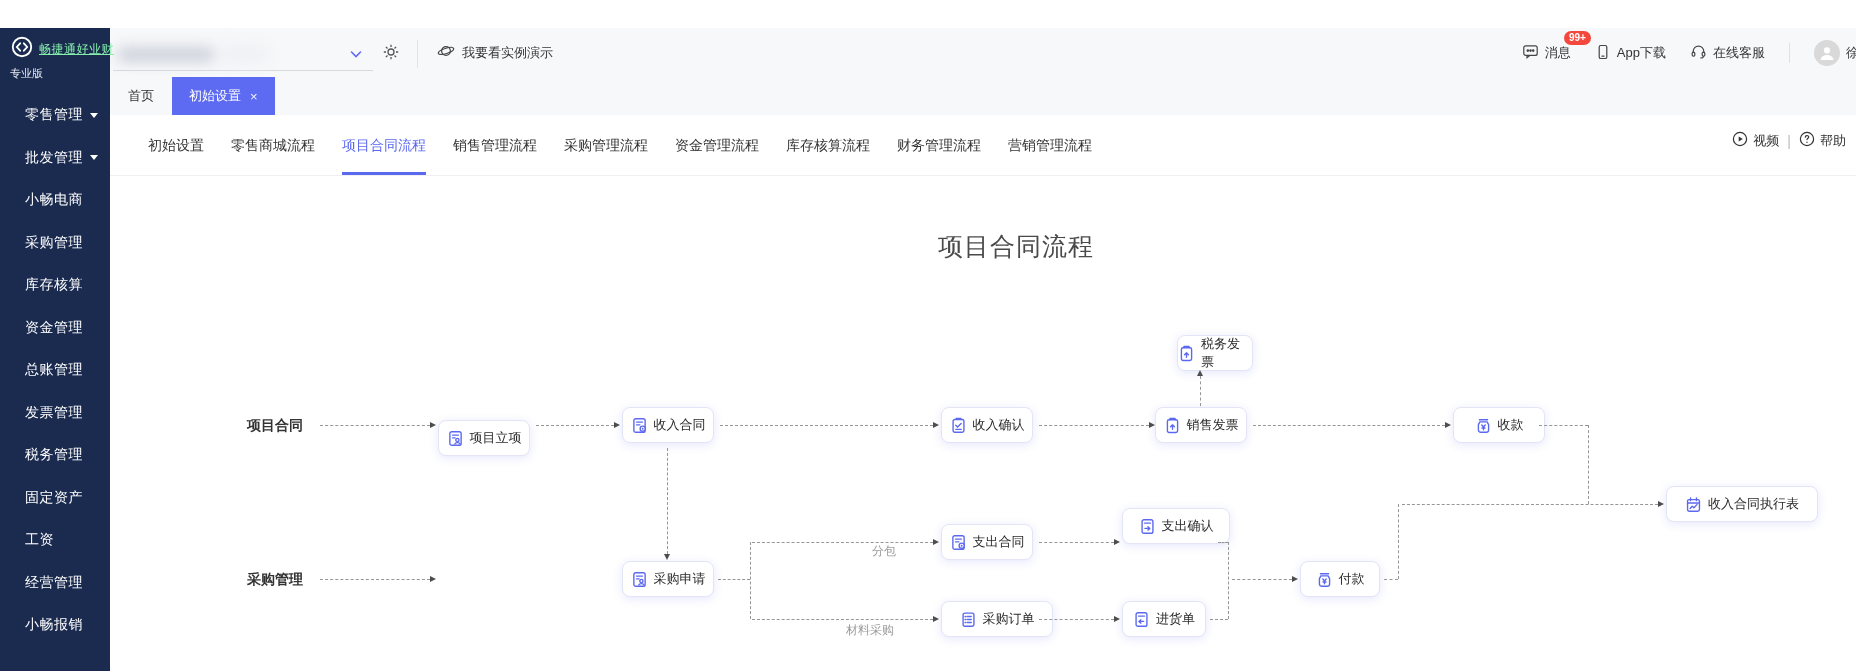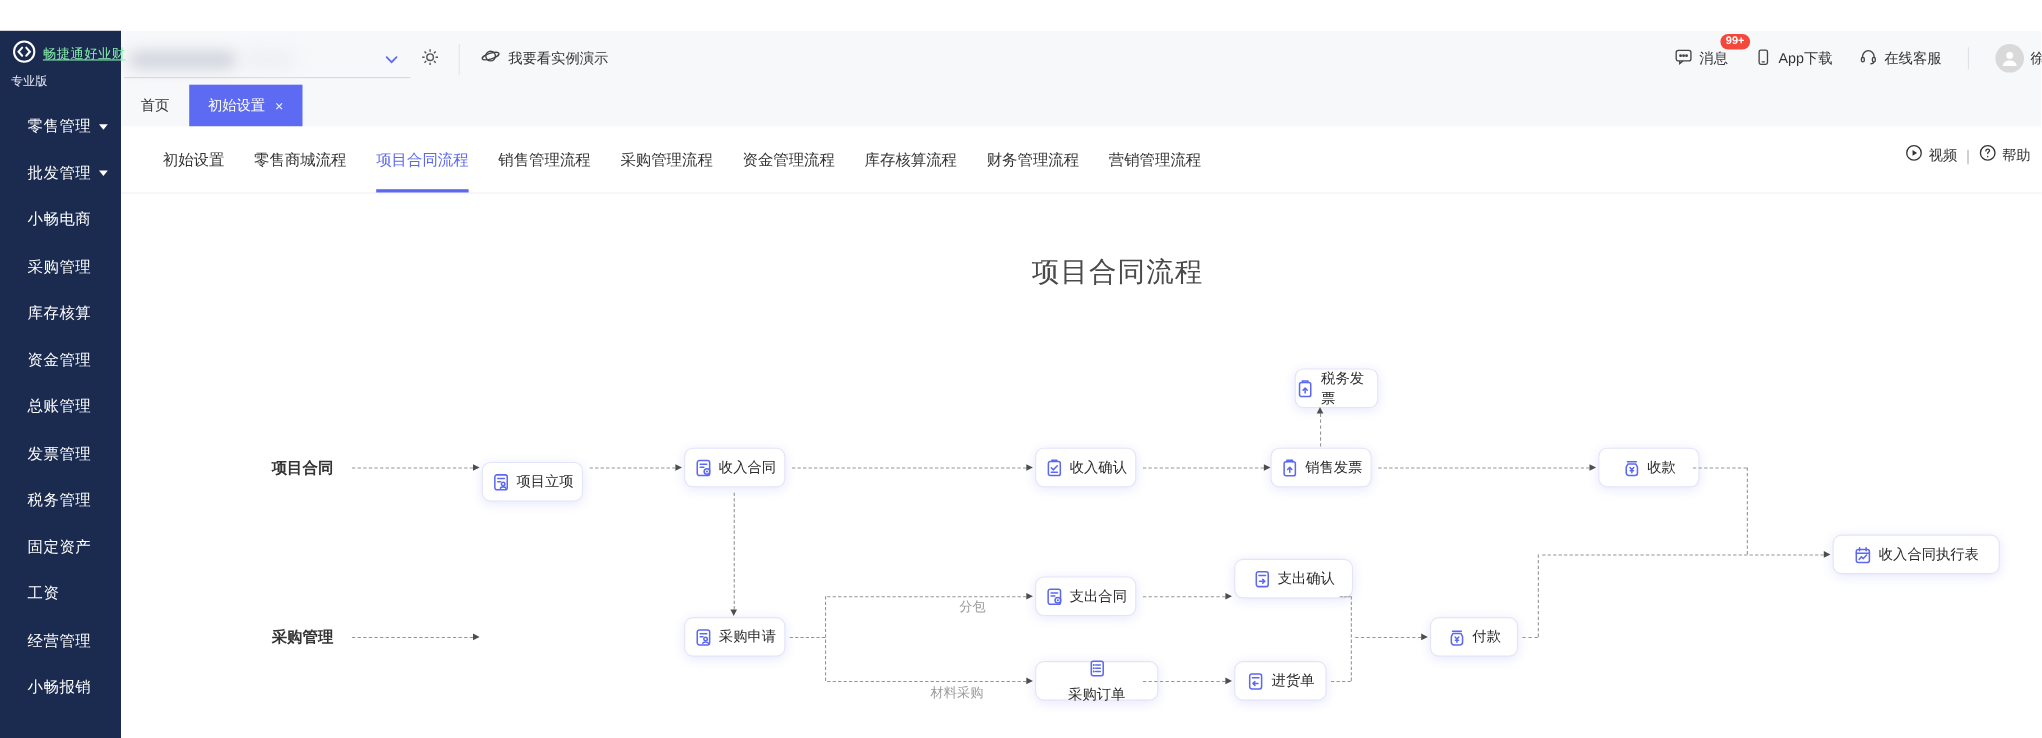--- a/index.html
+++ b/index.html
@@ -365,21 +365,21 @@
     <div class="node" style="left:1122px;top:508px;width:108px;">
         <span style="display: inline-flex;">
           <svg width="17" height="17" viewBox="0 0 16 16" fill="none" stroke="#5b68f0" stroke-width="1.3" stroke-linecap="round" stroke-linejoin="round">
             <rect x="2.9" y="1.6" width="10.2" height="12.8" rx="1.8"></rect>
             <path d="M5.2 4.8h5.6"></path>
             <path d="M5.6 9.8h4.4M8.4 8.2l1.8 1.6-1.8 1.6"></path>
           </svg>
         </span>
         <span>支出确认</span>
       </div>
-    <div class="node" style="left:941px;top:601px;width:112px;flex-direction:column;">
+    <div class="node" style="left:941px;top:601px;width:112px;">
         <span style="display: inline-flex;">
           <svg width="17" height="17" viewBox="0 0 16 16" fill="none" stroke="#5b68f0" stroke-width="1.3" stroke-linecap="round">
             <rect x="2.9" y="2" width="10.2" height="12.4" rx="1.6"></rect>
             <path d="M6.6 5.2h4M6.6 8h4M6.6 10.8h4"></path>
             <path d="M4.9 5.2h.2M4.9 8h.2M4.9 10.8h.2" stroke-width="1.6"></path>
           </svg>
         </span>
         <span>采购订单</span>
       </div>
     <div class="node" style="left:1122px;top:601px;width:84px;">

